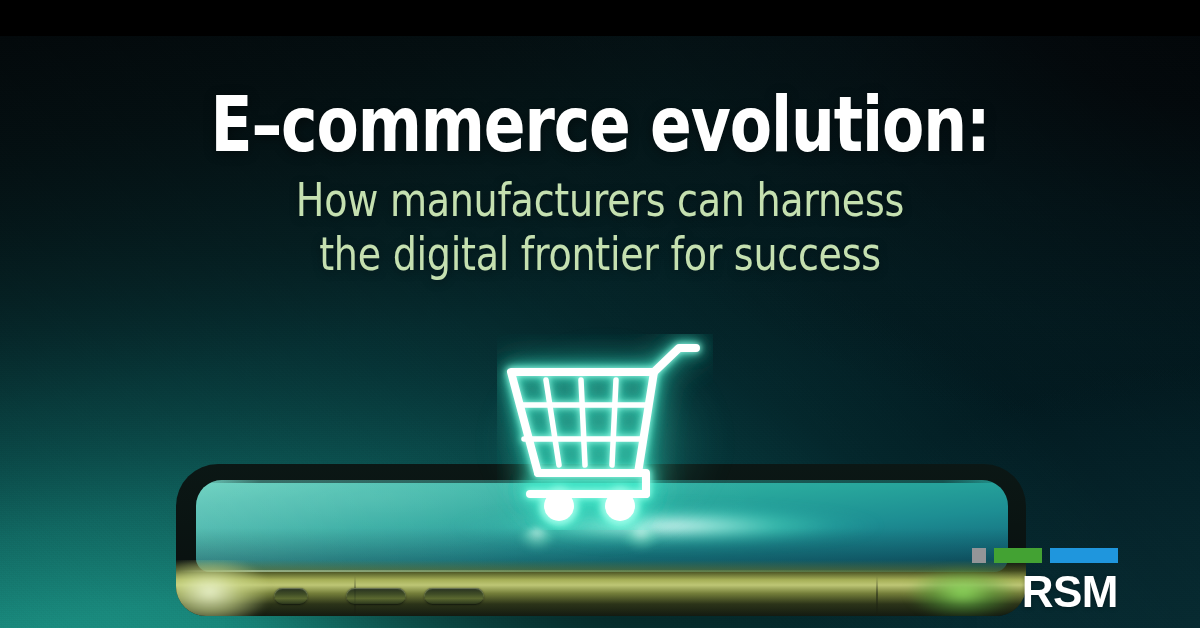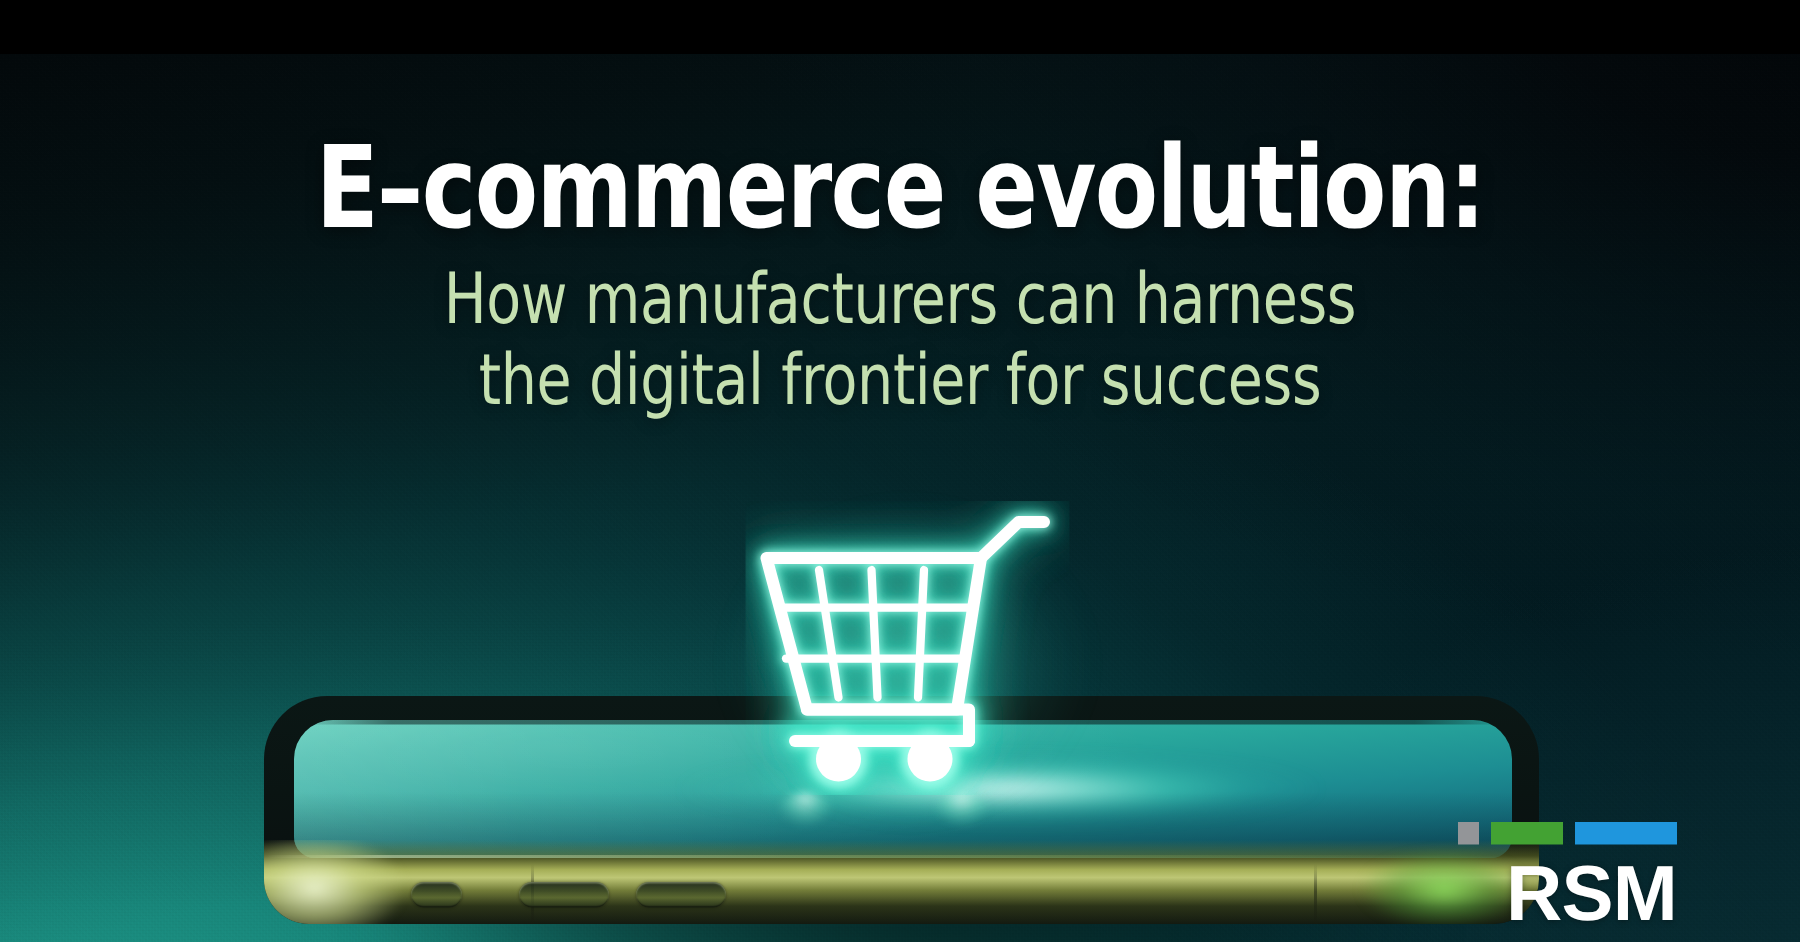--- a/index.html
+++ b/index.html
@@ -239,21 +239,21 @@
   }
   .rsm-bar { position:absolute; top:0; height:15px; }
   .rsm-bar-gray  { left:0px;  width:14px; background:#939598; }
   .rsm-bar-green { left:22px; width:48px; background:#43a233; }
   .rsm-bar-blue  { left:78px; width:68px; background:#1f96dd; }
   .rsm-word {
     margin-top:7px;
     color:#ffffff;
     font-family:"Liberation Sans","DejaVu Sans", sans-serif;
     font-weight:700;
-    font-size:52px;
+    font-size:44px;
     line-height:1;
     letter-spacing:-0.5px;
     text-align:right;
     width:146px;
     text-shadow:0 1px 4px rgba(0,0,0,0.35);
   }
 </style>
 </head>
 <body>
 

